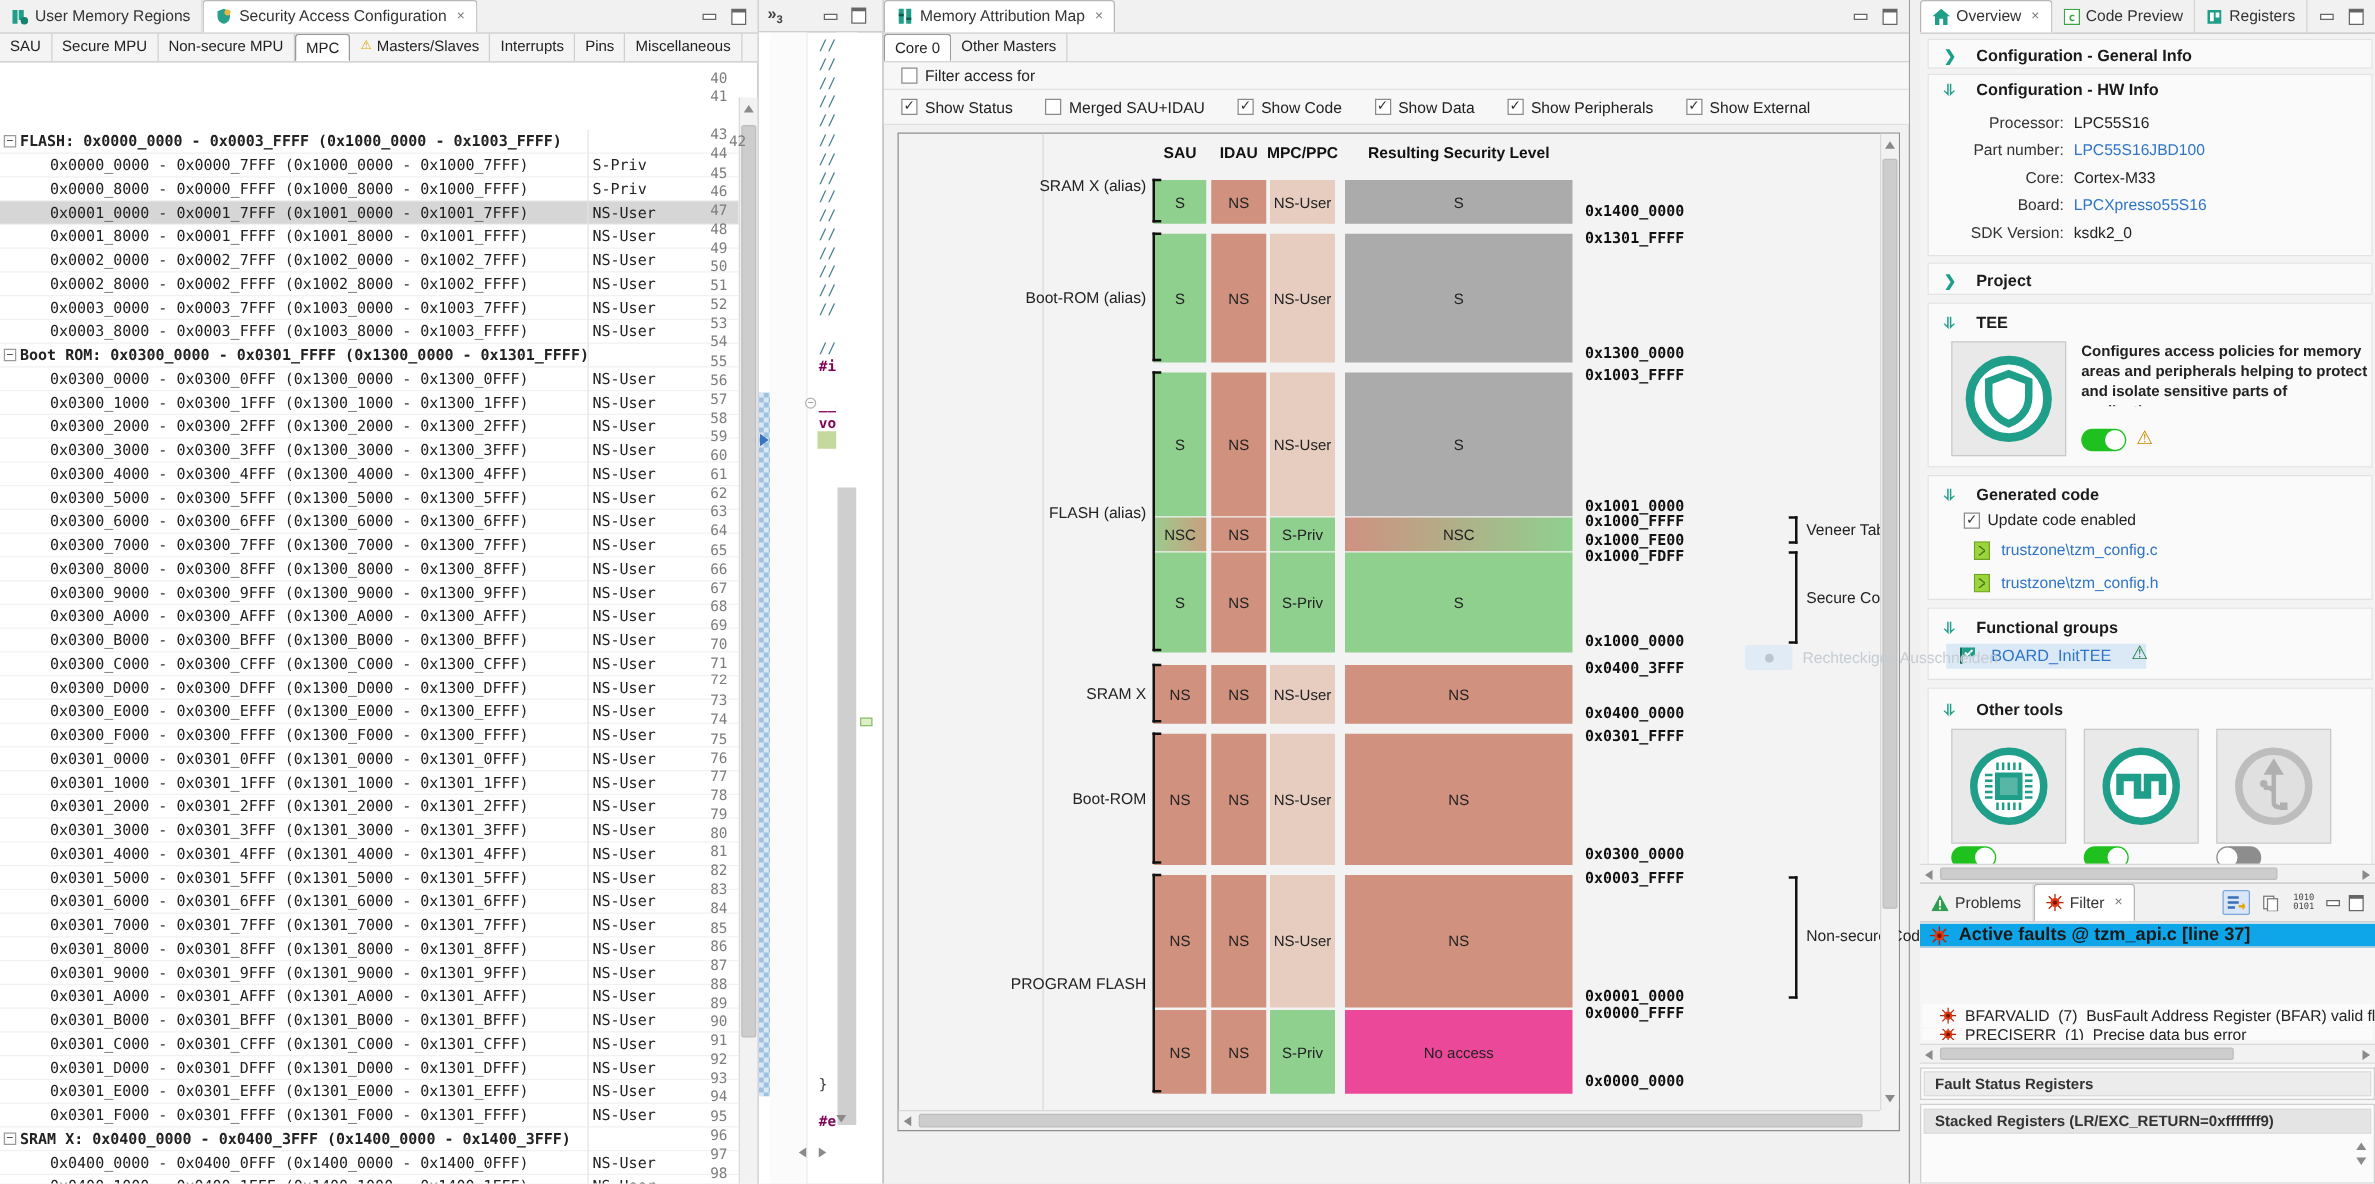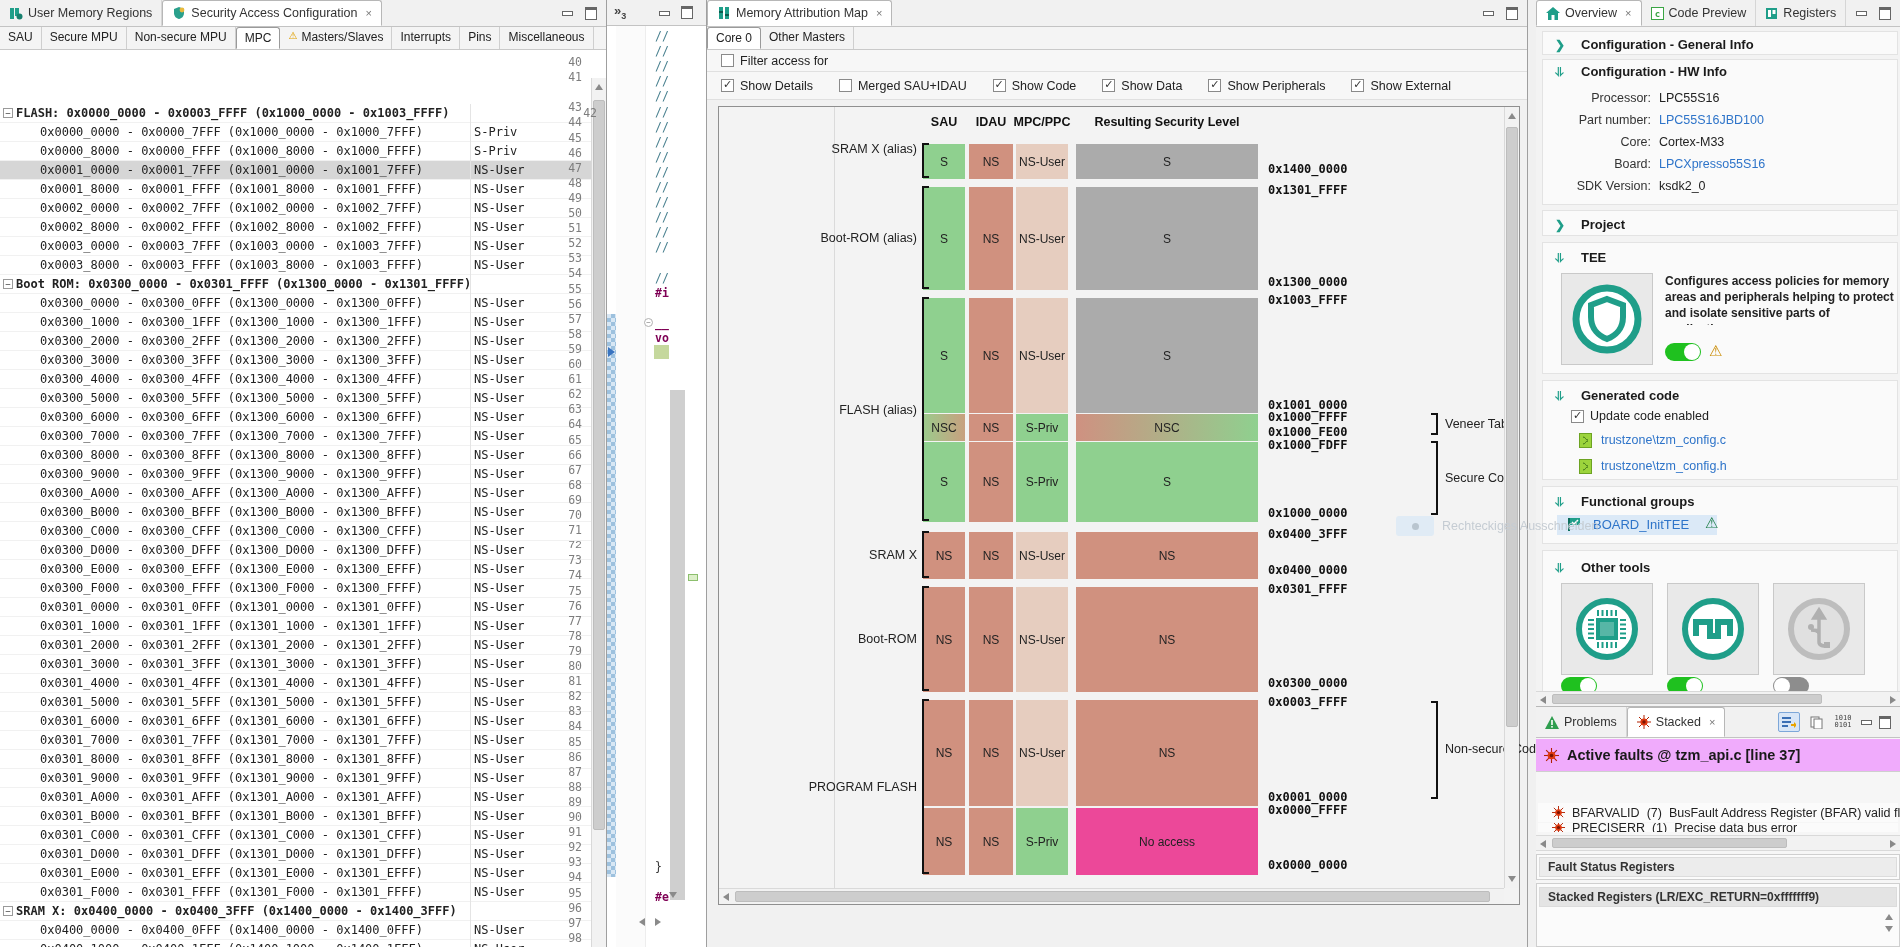--- a/index.html
+++ b/index.html
@@ -138,22 +138,22 @@
   .toggle .knob{position:absolute;top:1px;width:16px;height:16px;border-radius:50%;background:#fff;}
   .toggle.on{background:#1fc11f;}
   .toggle.on .knob{right:1px;}
   .toggle.off{background:#8d8d8d;}
   .toggle.off .knob{left:1px;}
   .warn{font-size:15px;line-height:15px;}
 
   
   #faults-panel{position:absolute;left:1536px;top:706px;width:364px;height:241px;background:#f6f6f6;
                 border-top:1px solid #b9b9b9;}
-  #fp-heading{position:absolute;left:0;right:0;top:32px;height:33px;border-bottom:1px solid #cfcfcf;
-              display:flex;align-items:center;gap:8px;padding-left:8px;background:#f0abfc;}
+  #fp-heading{position:absolute;left:0;right:0;top:32px;height:19px;border-bottom:1px solid #cfcfcf;
+              display:flex;align-items:center;gap:8px;padding-left:8px;background:#0ea5e9;}
   #fp-heading .txt{font-weight:bold;font-size:14.5px;color:#1a1a1a;white-space:nowrap;}
   .grubar{position:absolute;left:2px;right:2px;height:20px;background:#ececec;border:1px solid #dcdcdc;
           display:flex;align-items:center;padding-left:8px;font-weight:bold;font-size:12px;color:#333;}
   .faultrow{position:absolute;left:2px;right:2px;height:19px;display:flex;align-items:center;gap:7px;
             padding-left:14px;font-size:12.5px;color:#222;background:#fbfbfb;white-space:nowrap;}
   #fp-cols span{position:absolute;top:5px;font-size:12.5px;color:#222;}
   .tbtn{width:22px;height:20px;display:inline-flex;align-items:center;justify-content:center;}
   .tbtn.hl{background:#d8e6f7;border:1px solid #7da7d9;border-radius:2px;}
 
   
@@ -543,21 +543,21 @@
       </div>
     <div id="mp-filterrow">
       <label class="cb" id="mp-filter-cb">
         <span class="box"></span>
         <span>Filter access for</span>
       </label>
     </div>
     <div id="mp-checks">
         <label class="cb checked">
           <span class="box"></span>
-          <span>Show Details</span>
+          <span>Show Status</span>
         </label>
         <label class="cb">
           <span class="box"></span>
           <span>Merged SAU+IDAU</span>
         </label>
         <label class="cb checked">
           <span class="box"></span>
           <span>Show Code</span>
         </label>
         <label class="cb checked">
@@ -854,21 +854,21 @@
         <svg width="14" height="14" viewBox="0 0 14 14">
             <g stroke="#b22000" stroke-width="1">
               <line x1="7" y1="0" x2="7" y2="14"></line>
               <line x1="0" y1="7" x2="14" y2="7"></line>
               <line x1="2" y1="2" x2="12" y2="12"></line>
               <line x1="12" y1="2" x2="2" y2="12"></line>
             </g>
             <circle cx="7" cy="7" r="3.6" fill="#e03a10"></circle>
             <circle cx="7" cy="7" r="1.7" fill="#7c1400"></circle>
           </svg>
-        <span>Stacked</span>
+        <span>Filter</span>
         <span class="x">×</span>
       </div>
       <div class="winbtns" style="gap:5px;">
         <span class="tbtn hl">
           <svg width="14" height="12" viewBox="0 0 14 12">
               <rect x="0" y="1" width="9" height="2" fill="#3a6fb5"></rect>
               <rect x="0" y="5" width="9" height="2" fill="#3a6fb5"></rect>
               <rect x="0" y="9" width="6" height="2" fill="#3a6fb5"></rect>
               <path d="M9 8 h3 v-2 l3 3 -3 3 v-2 h-3 z" fill="#e8a400"></path>
             </svg>

